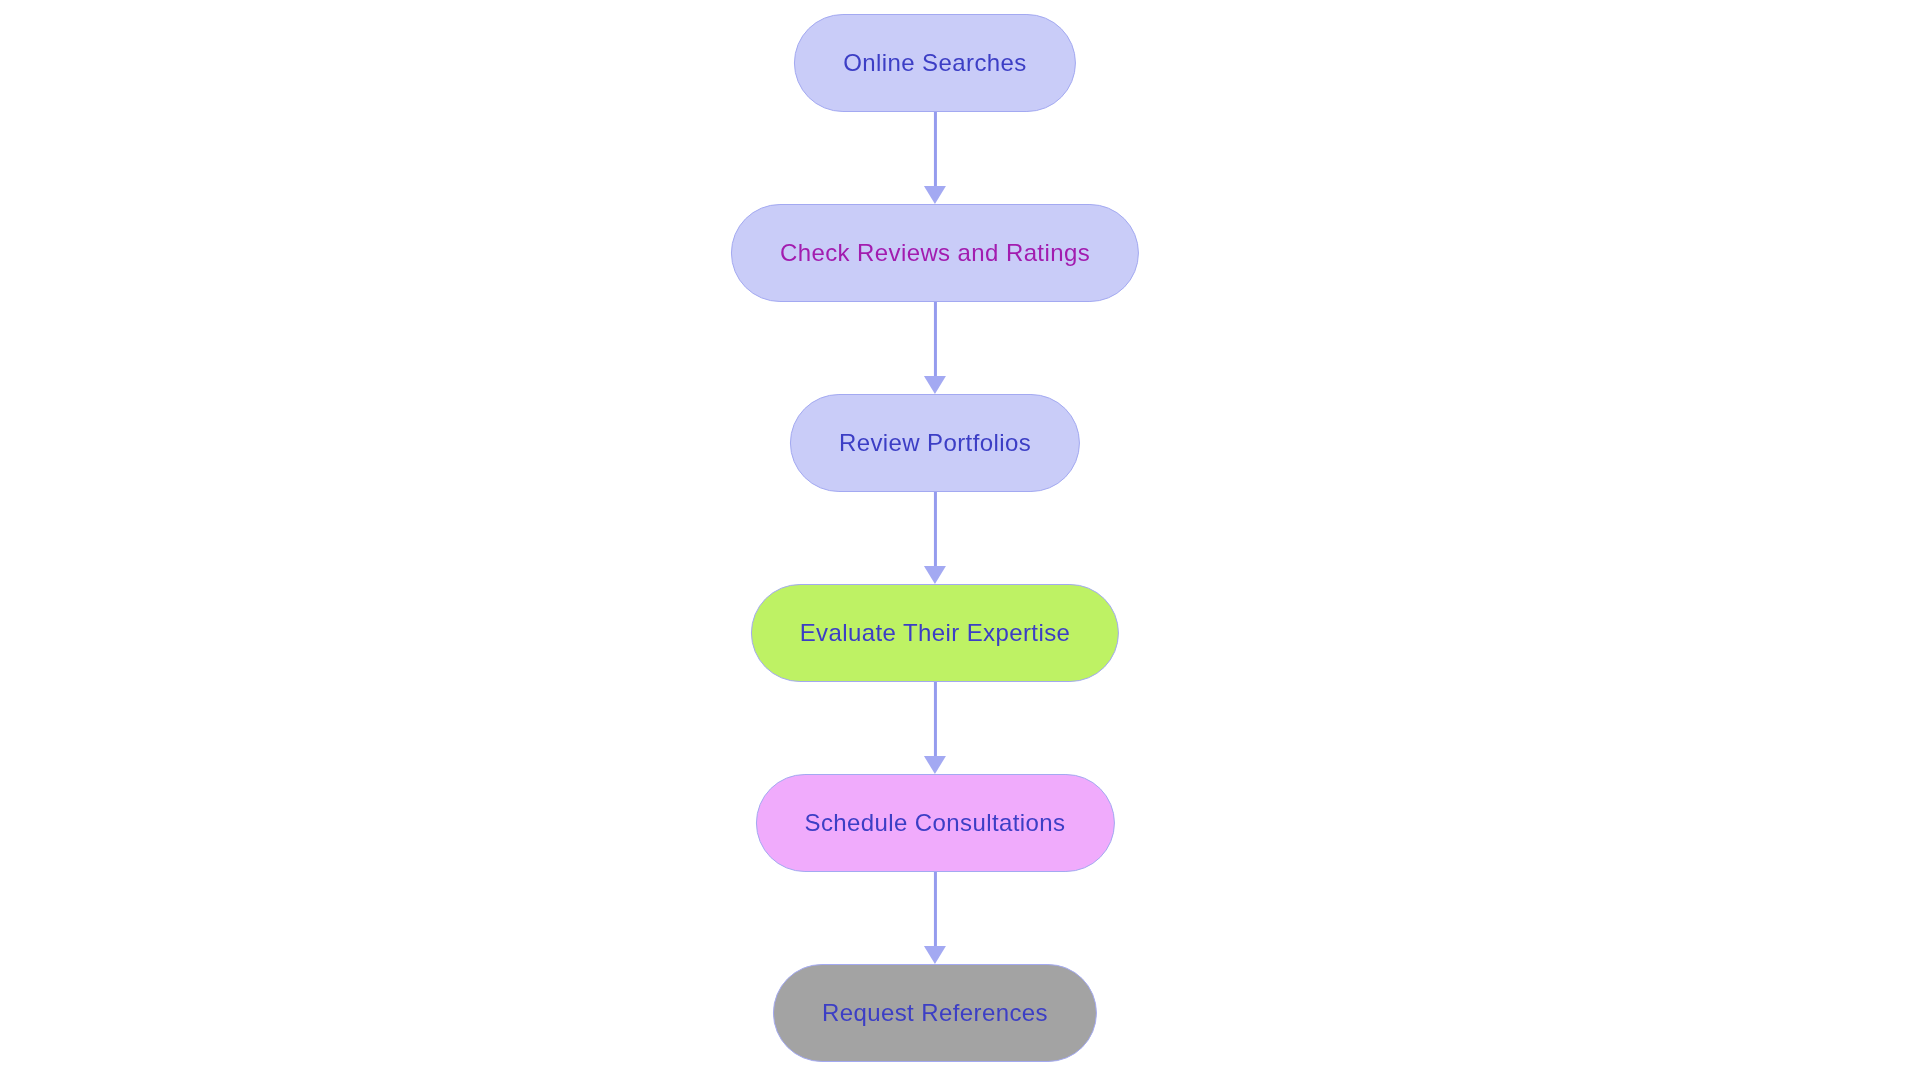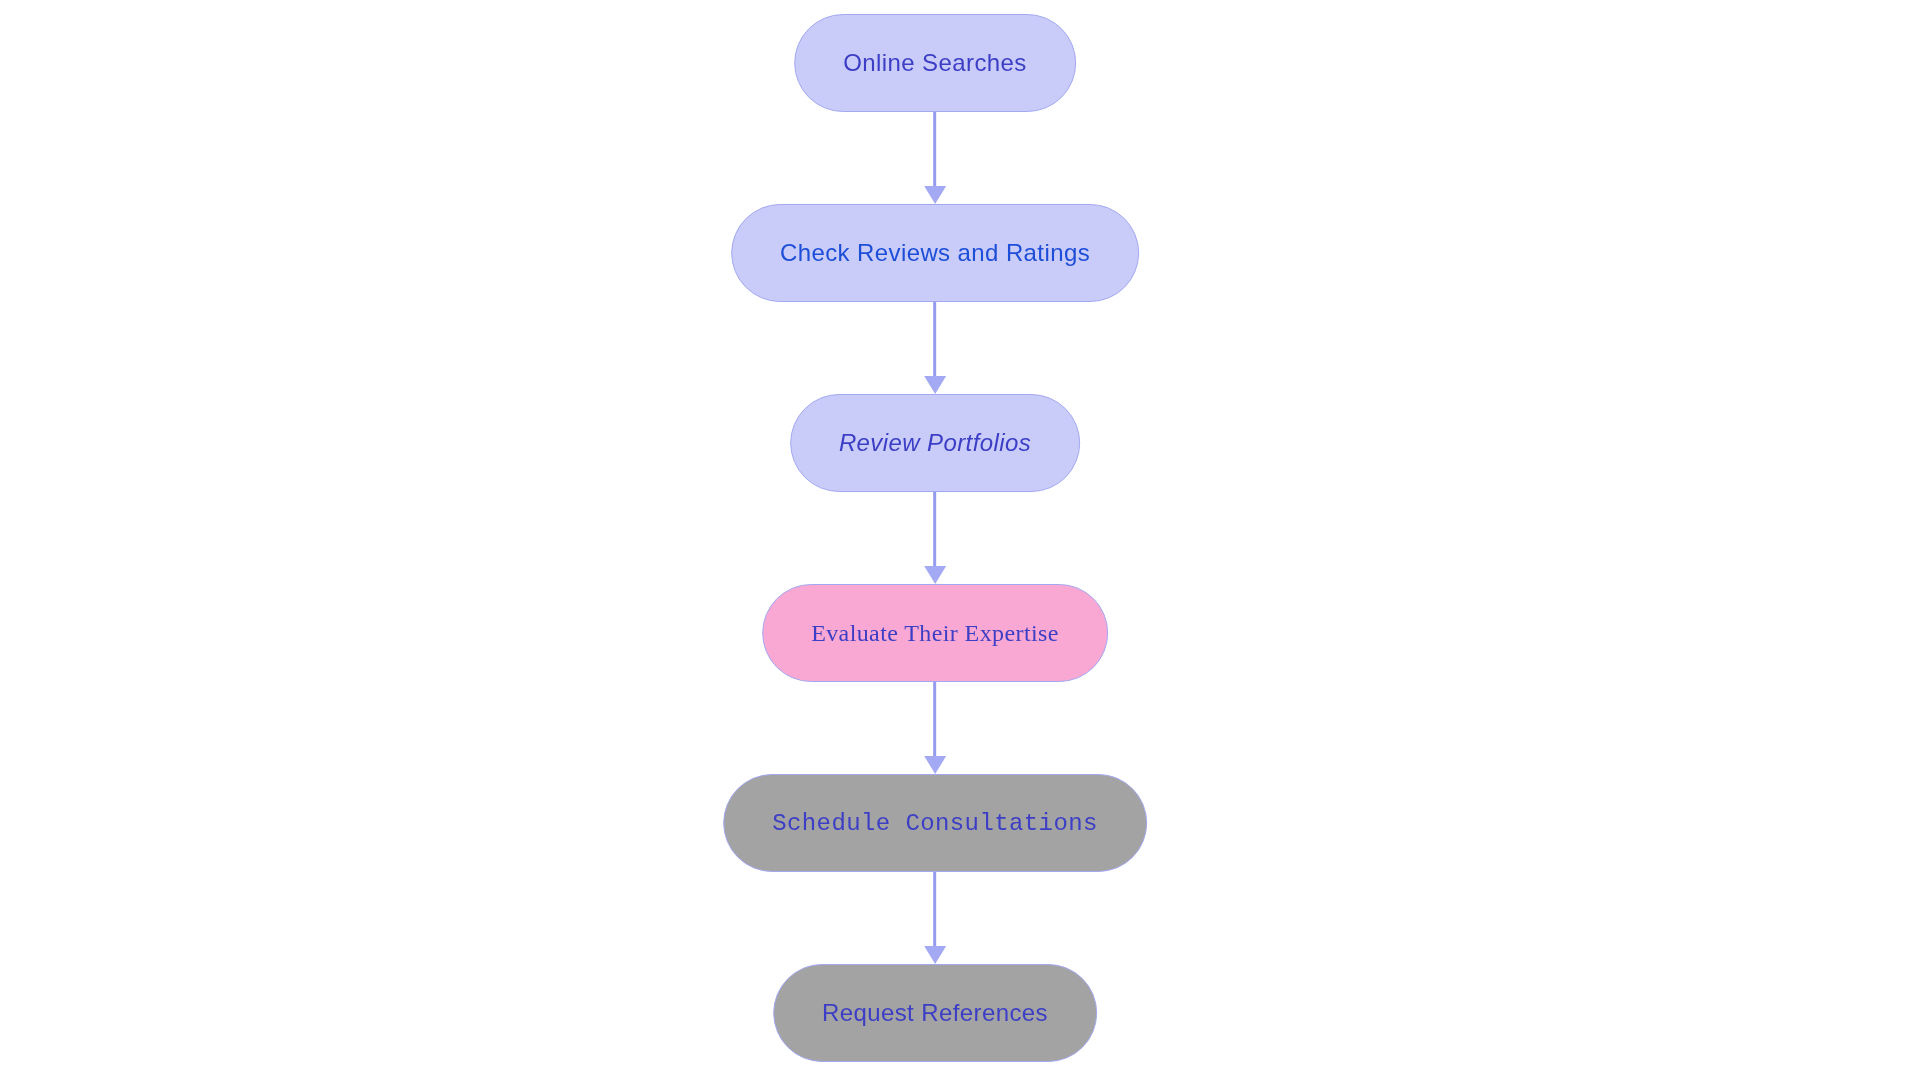--- a/index.html
+++ b/index.html
@@ -57,34 +57,34 @@
 </style>
 </head>
 <body style="background: rgb(255, 255, 255);">
 
 <div class="flowchart">
     <div class="node" style="background: rgb(201, 204, 248); border-color: rgb(163, 169, 241); color: rgb(60, 62, 197);">Online Searches</div>
     <div class="edge">
       <div class="edge-line" style="background: rgb(149, 156, 238);"></div>
       <div class="edge-head" style="border-top-color: rgb(163, 169, 242);"></div>
     </div>
-    <div class="node" style="background: rgb(201, 204, 248); border-color: rgb(163, 169, 241); color: #1d4ed8;">Check Reviews and Ratings</div>
+    <div class="node" style="background: rgb(201, 204, 248); border-color: rgb(163, 169, 241); color: #a21caf;">Check Reviews and Ratings</div>
     <div class="edge">
       <div class="edge-line" style="background: rgb(149, 156, 238);"></div>
       <div class="edge-head" style="border-top-color: rgb(163, 169, 242);"></div>
     </div>
-    <div class="node" style="background: rgb(201, 204, 248); border-color: rgb(163, 169, 241); color: rgb(60, 62, 197); font-style: italic;">Review Portfolios</div>
+    <div class="node" style="background: rgb(201, 204, 248); border-color: rgb(163, 169, 241); color: rgb(60, 62, 197);">Review Portfolios</div>
     <div class="edge">
       <div class="edge-line" style="background: rgb(149, 156, 238);"></div>
       <div class="edge-head" style="border-top-color: rgb(163, 169, 242);"></div>
     </div>
-    <div class="node" style="background: #f9a8d4; border-color: rgb(163, 169, 241); color: rgb(60, 62, 197); font-family: Liberation Serif, serif;">Evaluate Their Expertise</div>
+    <div class="node" style="background: #bef264; border-color: rgb(163, 169, 241); color: rgb(60, 62, 197);">Evaluate Their Expertise</div>
     <div class="edge">
       <div class="edge-line" style="background: rgb(149, 156, 238);"></div>
       <div class="edge-head" style="border-top-color: rgb(163, 169, 242);"></div>
     </div>
-    <div class="node" style="background: #a3a3a3; border-color: rgb(163, 169, 241); color: rgb(60, 62, 197); font-family: Liberation Mono, monospace;">Schedule Consultations</div>
+    <div class="node" style="background: #f0abfc; border-color: rgb(163, 169, 241); color: rgb(60, 62, 197);">Schedule Consultations</div>
     <div class="edge">
       <div class="edge-line" style="background: rgb(149, 156, 238);"></div>
       <div class="edge-head" style="border-top-color: rgb(163, 169, 242);"></div>
     </div>
     <div class="node" style="background: #a3a3a3; border-color: rgb(163, 169, 241); color: rgb(60, 62, 197);">Request References</div>
   </div>
 
 </body></html>

